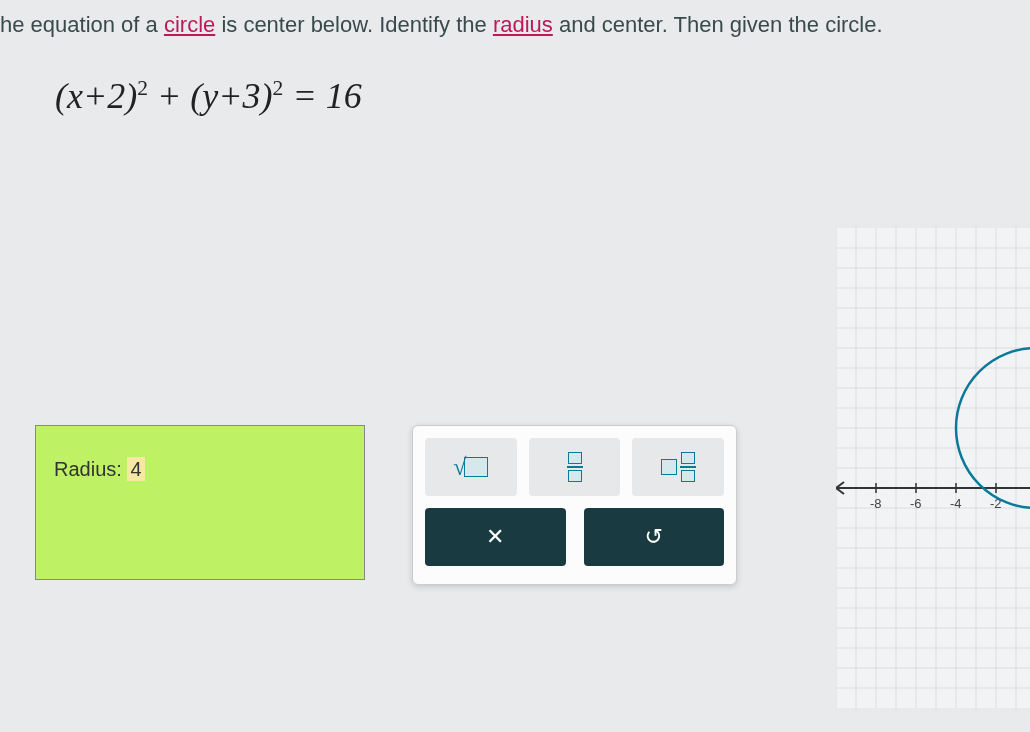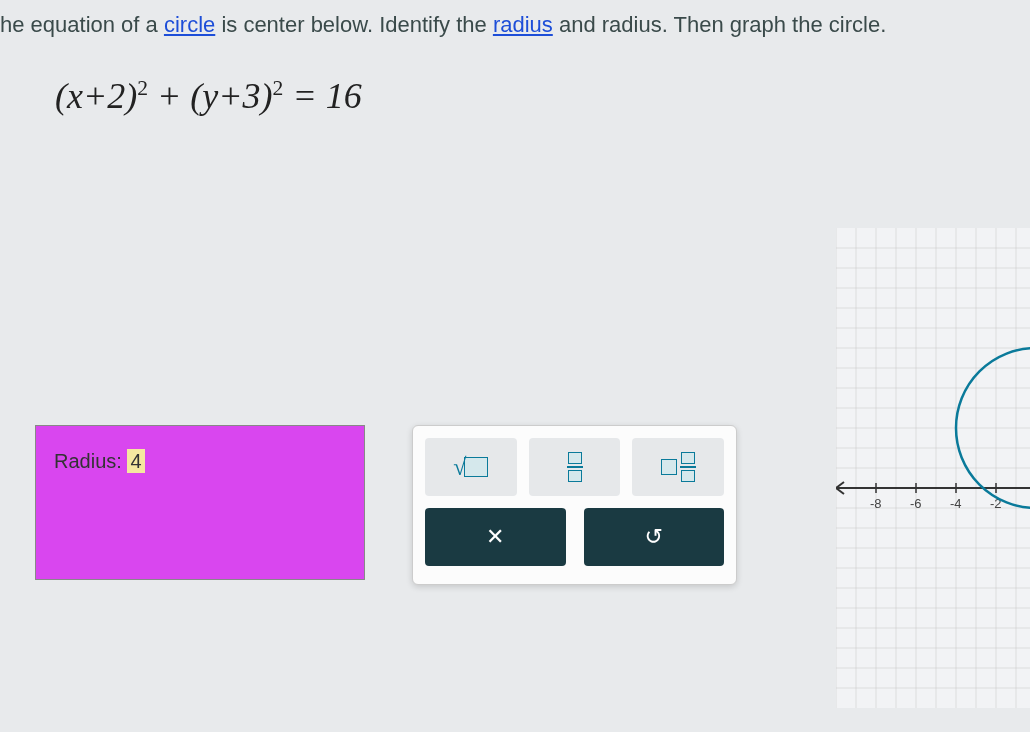--- a/index.html
+++ b/index.html
@@ -15,21 +15,21 @@
     }
     .question-text {
       position: absolute;
       top: 10px;
       left: 0;
       font-size: 22px;
       color: #3a4a4a;
       line-height: 1.4;
     }
     .link {
-      color: #1d4ed8;
+      color: #be185d;
       text-decoration: underline;
       text-align: center;
     }
     .equation {
       position: absolute;
       top: 75px;
       left: 55px;
       font-family: 'Times New Roman', serif;
       font-size: 36px;
       font-style: italic;
@@ -40,22 +40,22 @@
       vertical-align: super;
       font-style: normal;
     }
     .answer-box {
       position: absolute;
       top: 425px;
       left: 35px;
       width: 330px;
       height: 155px;
       border: 1.5px solid #888;
-      background: #d946ef;
-      padding: 24px 18px;
+      background: #bef264;
+      padding: 32px 18px;
     }
     .answer-row {
       font-size: 20px;
       color: #333;
       margin-bottom: 28px;
     }
     .highlight {
       background: #f5e8a0;
       padding: 1px 3px;
     }
@@ -171,21 +171,21 @@
       width: 16px;
       height: 16px;
       border: 1.5px solid #0a7a9a;
       background: #d5e8ec;
     }
   </style>
 </head>
 <body>
 
 <div class="question-text">
-  <span>he equation of a </span><span class="link">circle</span><span> is center below. Identify the </span><span class="link">radius</span><span> and radius. Then graph the circle.</span>
+  <span>he equation of a </span><span class="link">circle</span><span> is center below. Identify the </span><span class="link">radius</span><span> and center. Then given the circle.</span>
 </div>
 
 <div class="equation">
   (<i>x</i>+2)<sup>2</sup> + (<i>y</i>+3)<sup>2</sup> = 16
 </div>
 
 <div class="answer-box">
   <div class="answer-row">
     <span>Radius: </span><span class="highlight">4</span>
   </div>

